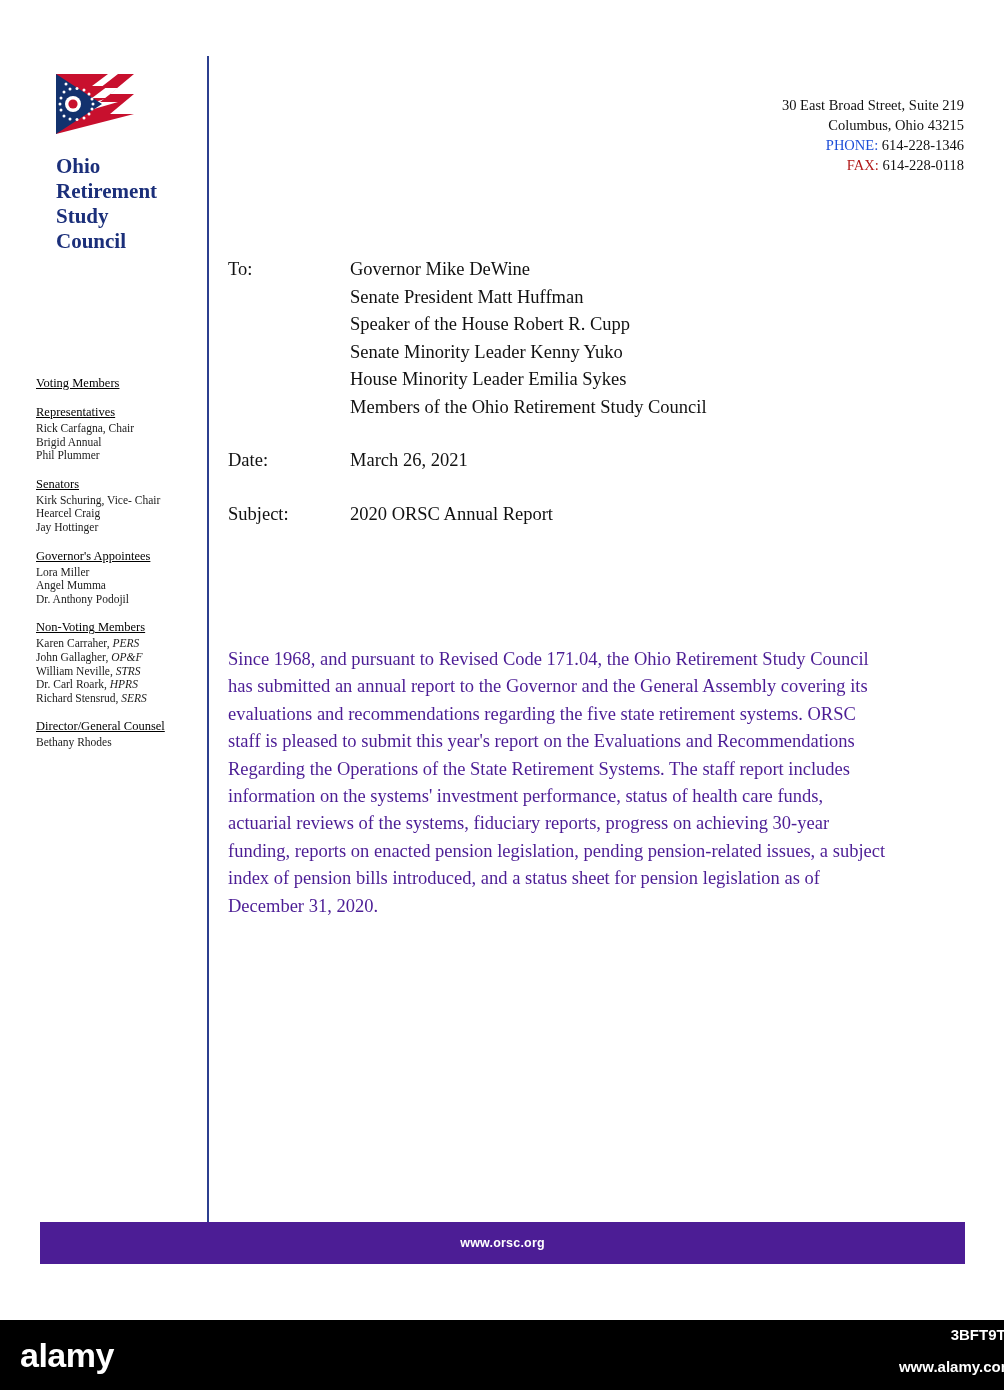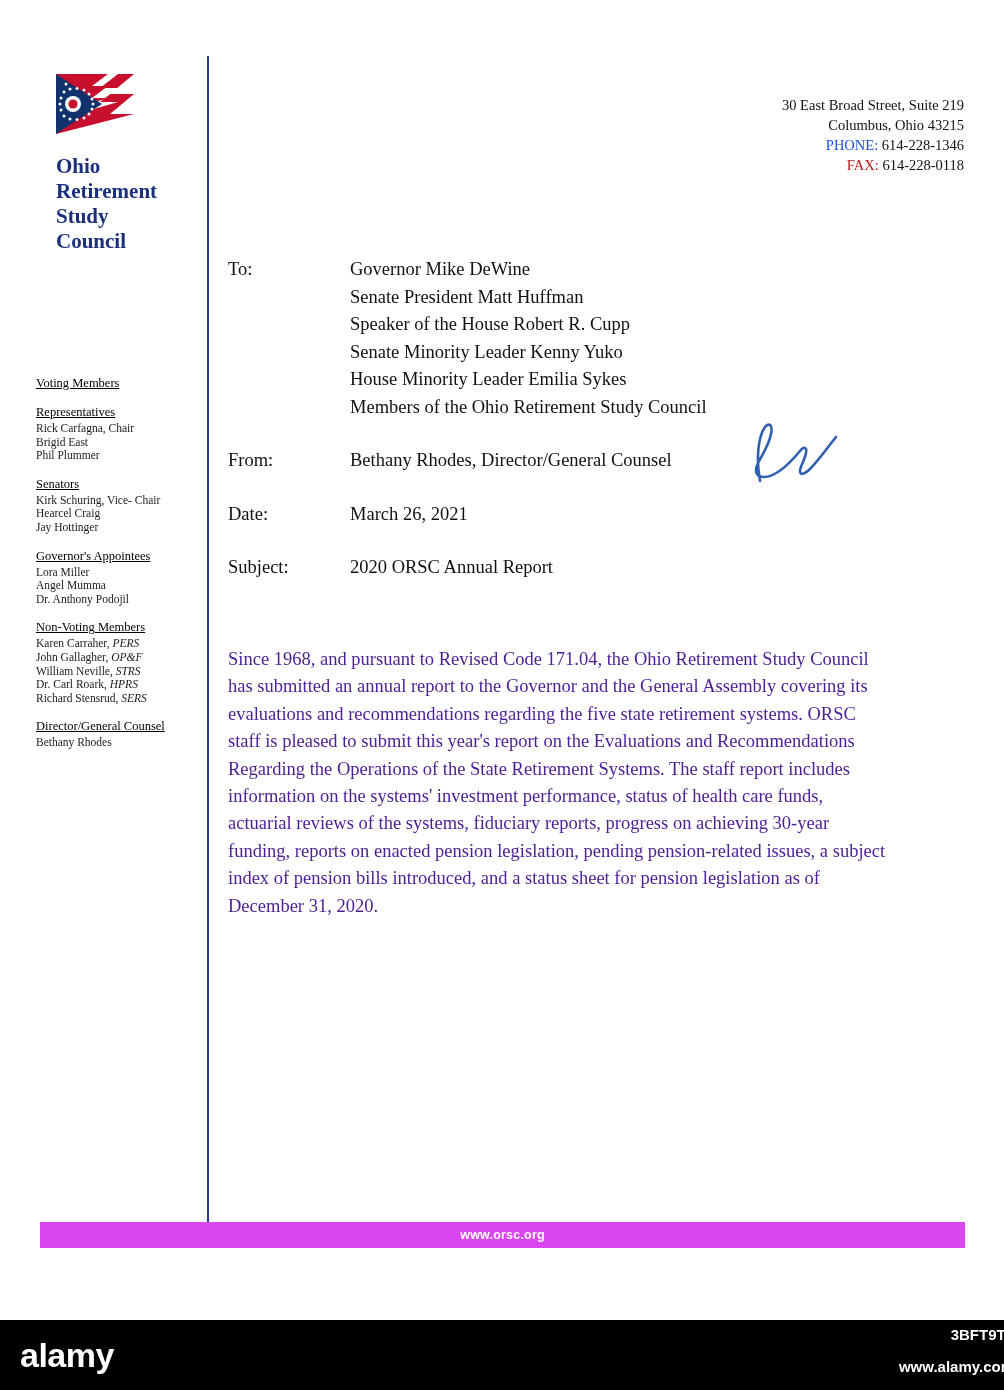--- a/index.html
+++ b/index.html
@@ -128,22 +128,22 @@
     line-height: 27.4px;
     text-align: left;
     color: #4c1d95;
   }
   
   .footer-bar {
     position: absolute;
     left: 40px;
     top: 1222px;
     width: 925px;
-    height: 26px;
-    background: #d946ef;
+    height: 42px;
+    background: #4c1d95;
     color: #ffffff;
     font-family: "Liberation Sans", sans-serif;
     font-size: 12.5px;
     font-weight: bold;
     display: flex;
     align-items: center;
     justify-content: center;
     letter-spacing: 0.2px;
   }
   
@@ -231,21 +231,21 @@
   </div>
 
   <div class="side-panel">
     <div class="side-group">
       <div class="side-head">Voting Members</div>
     </div>
 
     <div class="side-group">
       <div class="side-head">Representatives</div>
       <div class="side-line">Rick Carfagna, Chair</div>
-      <div class="side-line">Brigid East</div>
+      <div class="side-line">Brigid Annual</div>
       <div class="side-line">Phil Plummer</div>
     </div>
 
     <div class="side-group">
       <div class="side-head">Senators</div>
       <div class="side-line">Kirk Schuring, Vice- Chair</div>
       <div class="side-line">Hearcel Craig</div>
       <div class="side-line">Jay Hottinger</div>
     </div>
 
@@ -290,29 +290,20 @@
       <div class="memo-value">
         <div>Governor Mike DeWine</div>
         <div>Senate President Matt Huffman</div>
         <div>Speaker of the House Robert R. Cupp</div>
         <div>Senate Minority Leader Kenny Yuko</div>
         <div>House Minority Leader Emilia Sykes</div>
         <div>Members of the Ohio Retirement Study Council</div>
       </div>
     </div>
 
-    <div class="memo-row row-from">
-      <div class="memo-label">From:</div>
-      <div class="memo-value">Bethany Rhodes, Director/General Counsel</div>
-      <div class="signature">
-        <svg width="110" height="70" viewBox="0 0 110 70" xmlns="http://www.w3.org/2000/svg">
-          <path d="M22 62 C18 40 20 18 27 8 C31 3 35 6 33 15 C31 26 24 36 20 44 C16 52 18 58 26 58 C38 58 52 44 62 32 C66 27 69 28 68 34 C67 40 62 48 62 52 C62 56 66 56 72 50 C80 42 90 28 98 18" fill="none" stroke="#2f5fb0" stroke-width="2.6" stroke-linecap="round" stroke-linejoin="round"></path>
-        </svg>
-      </div>
-    </div>
 
     <div class="memo-row row-date">
       <div class="memo-label">Date:</div>
       <div class="memo-value">March 26, 2021</div>
     </div>
 
     <div class="memo-row row-subject">
       <div class="memo-label">Subject:</div>
       <div class="memo-value">2020 ORSC Annual Report</div>
     </div>

